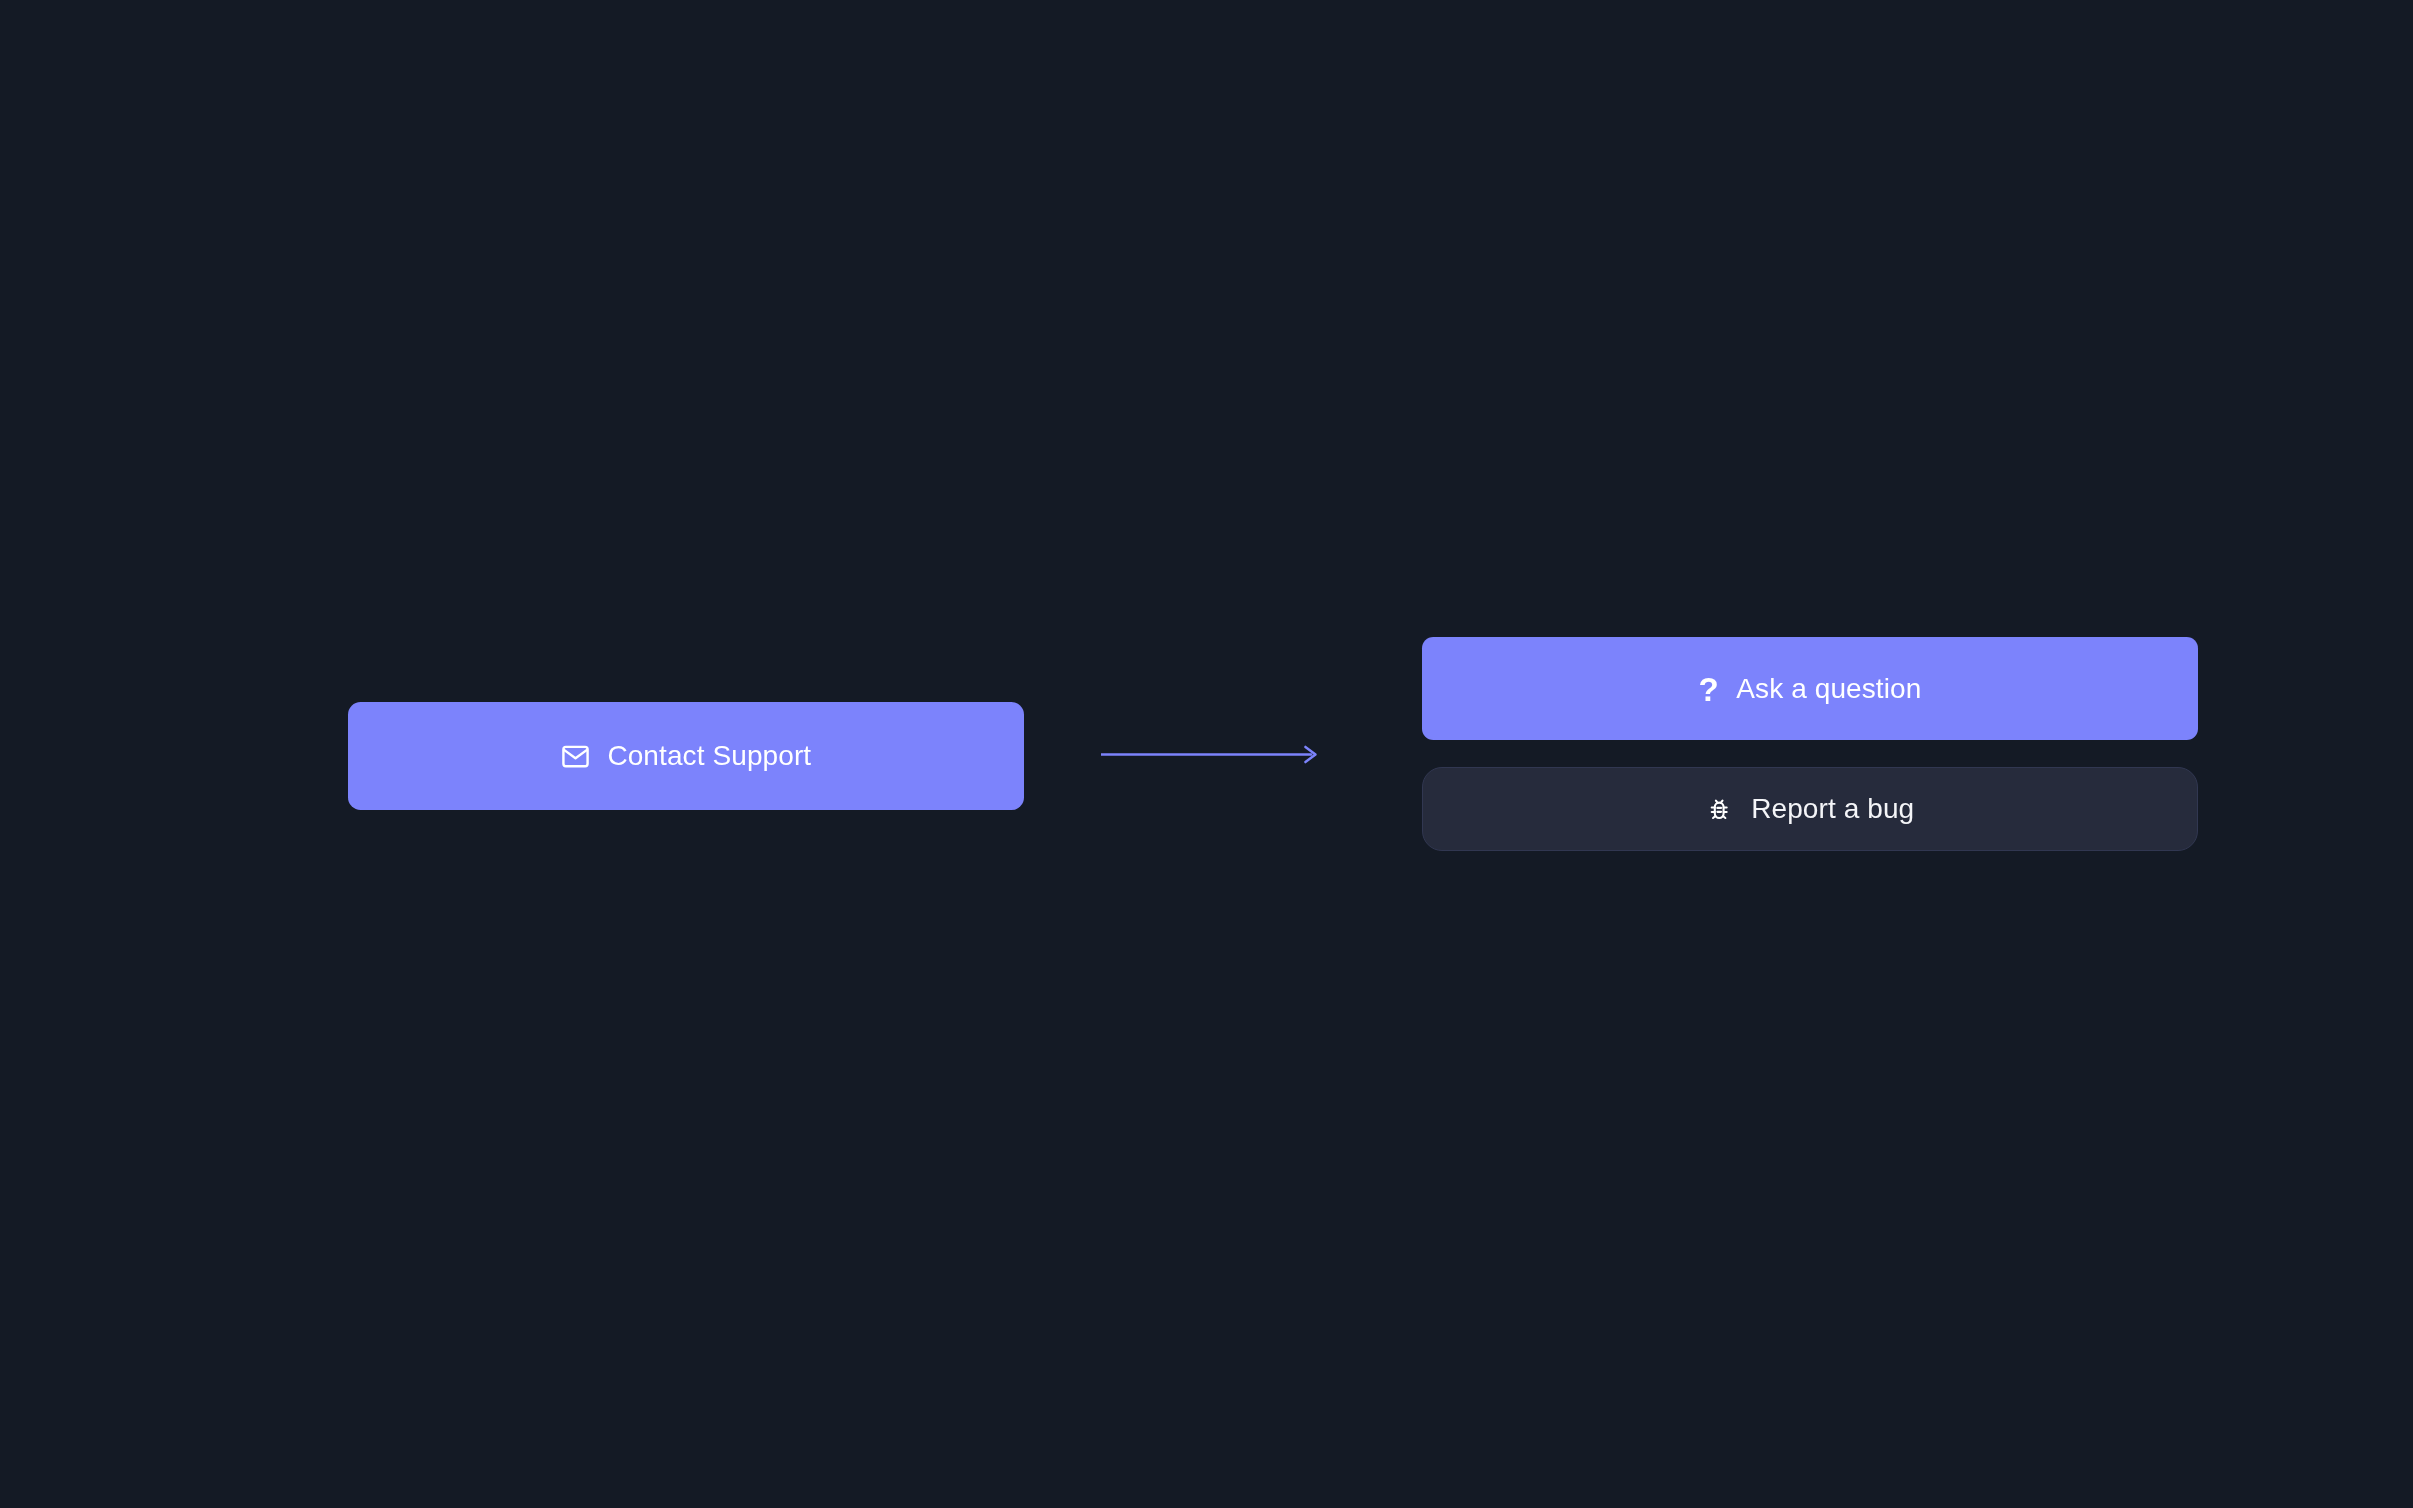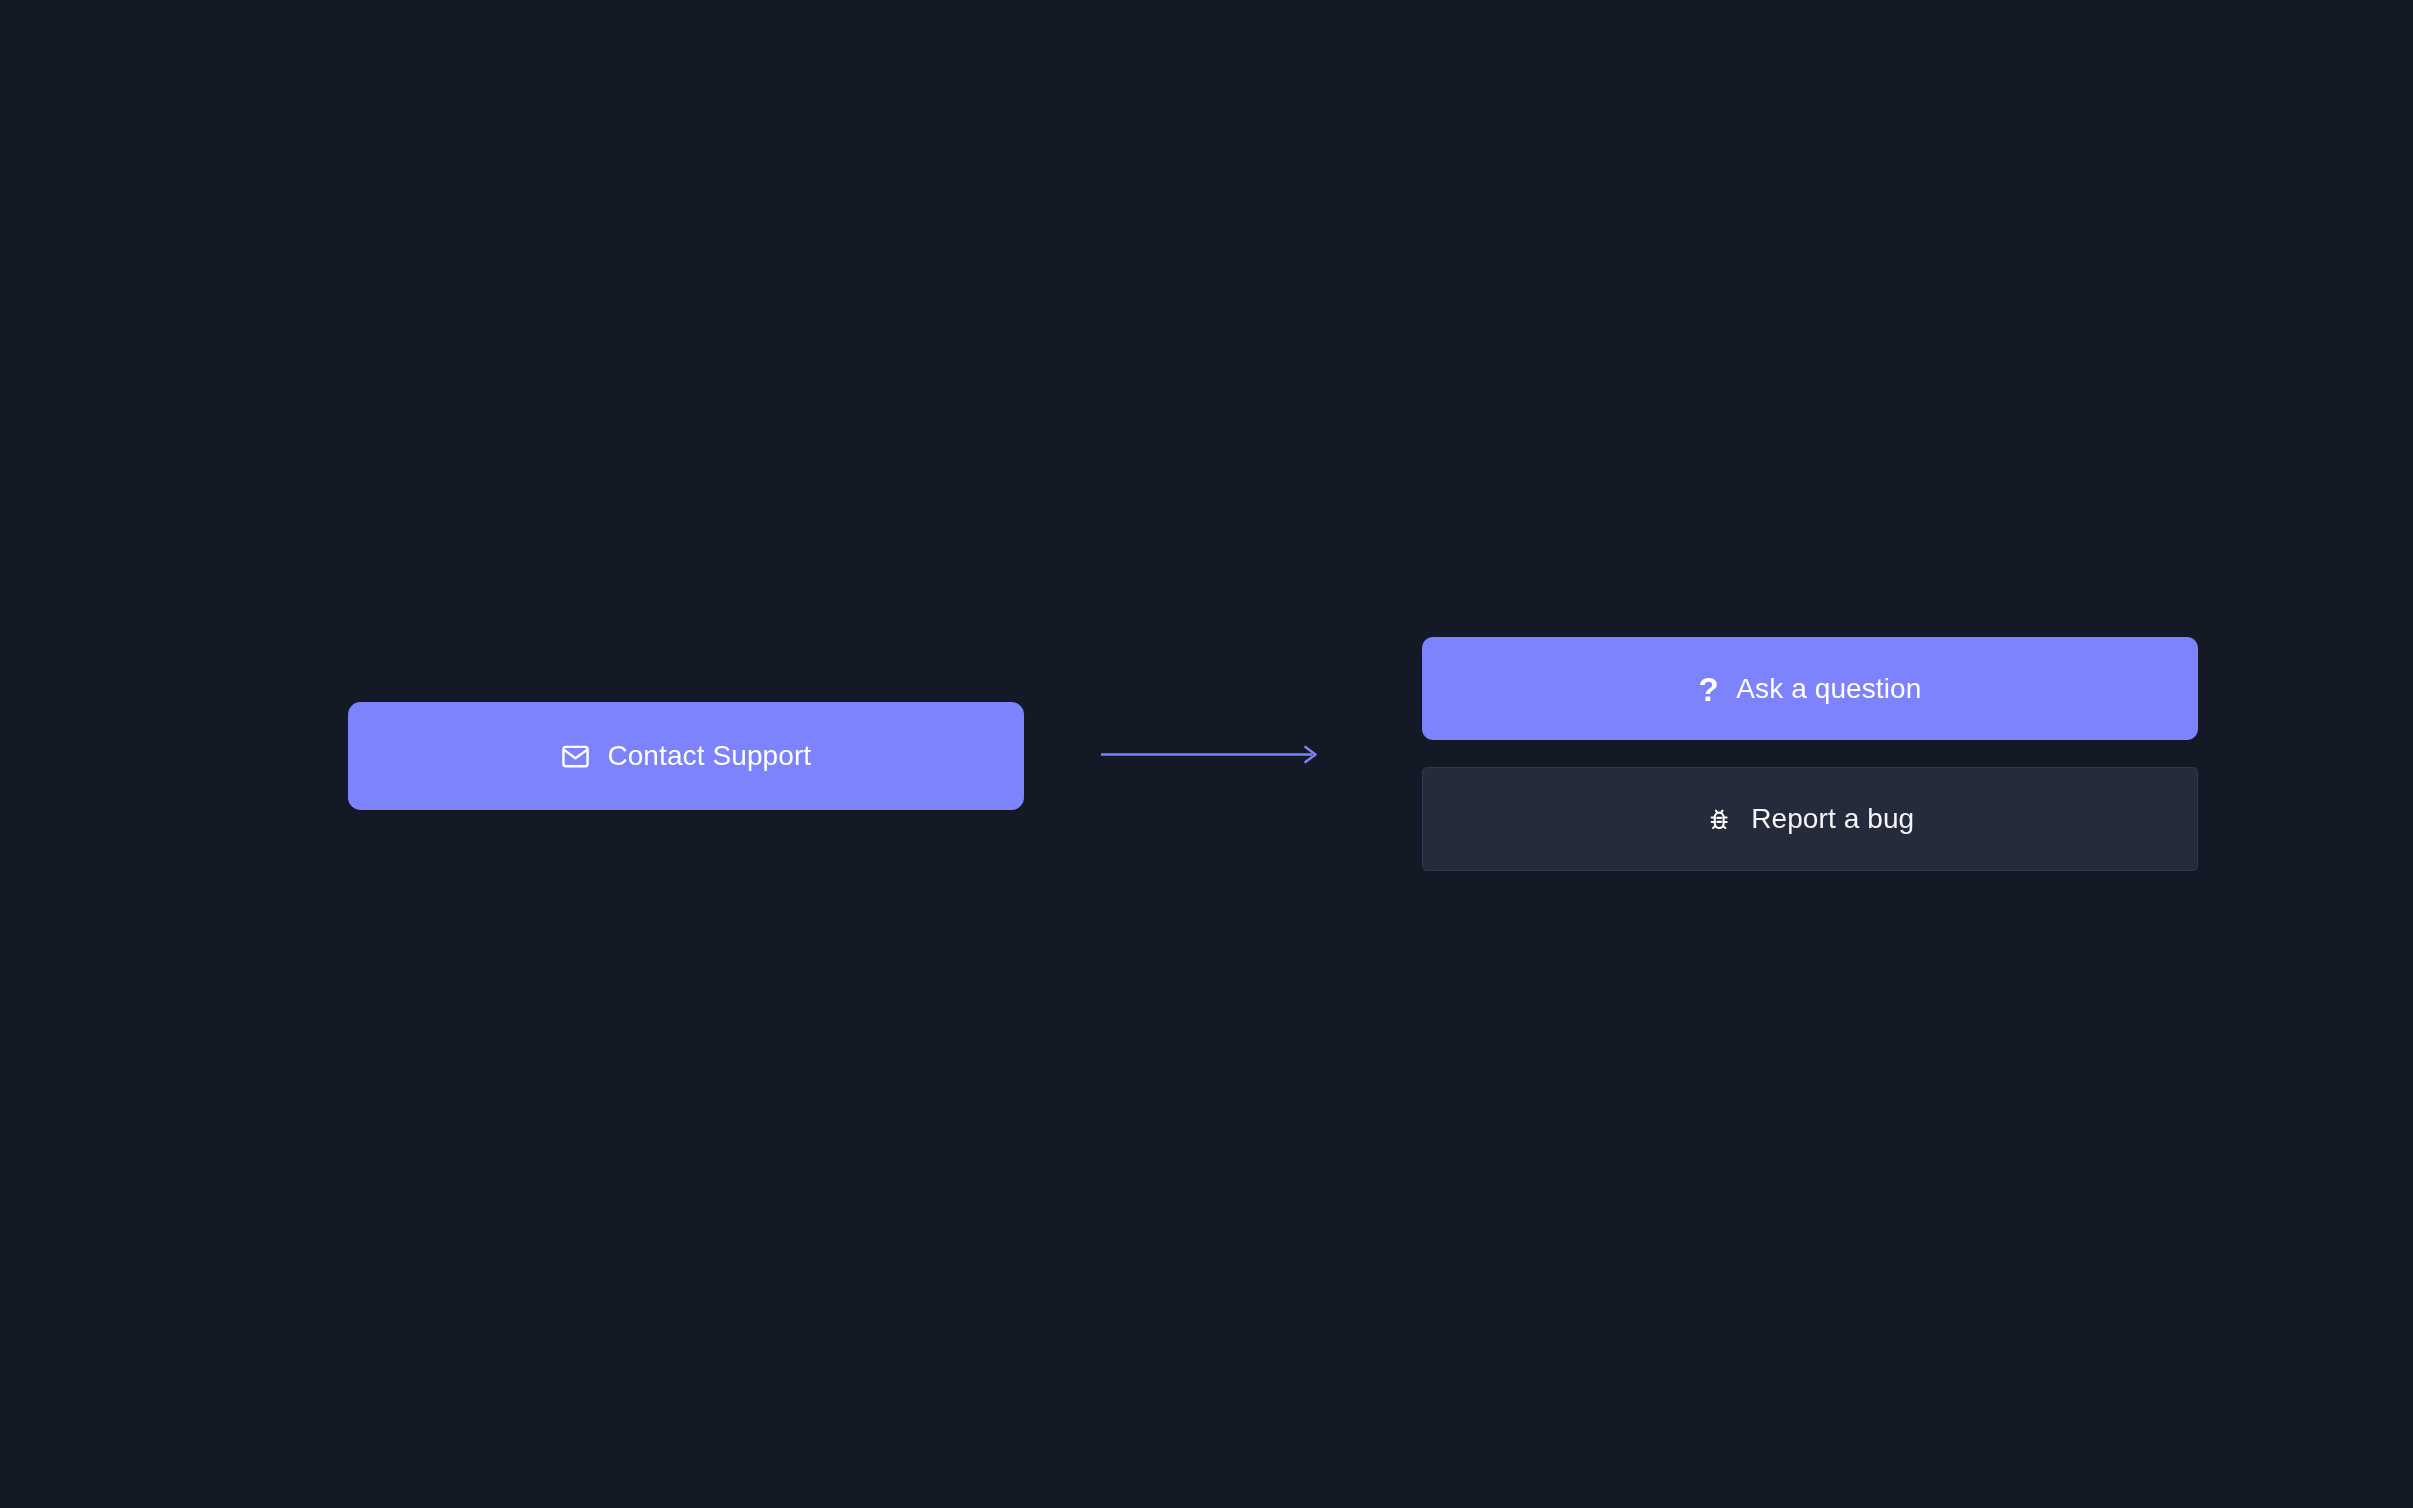--- a/index.html
+++ b/index.html
@@ -111,22 +111,22 @@
     left: 0;
     top: 130px;
     width: 776px;
     height: 104px;
     display: flex;
     gap: 17.6px;
   }
 
   .target-small {
     flex: 1 1 0;
-    height: 104px;
-    border-radius: 5px;
+    height: 84px;
+    border-radius: 20px;
     gap: 19px;
   }
 
   .q-glyph {
     font-size: 33px;
     font-weight: 700;
     line-height: 1;
     color: #ffffff;
     display: inline-block;
     transform: translateY(1.3px);

